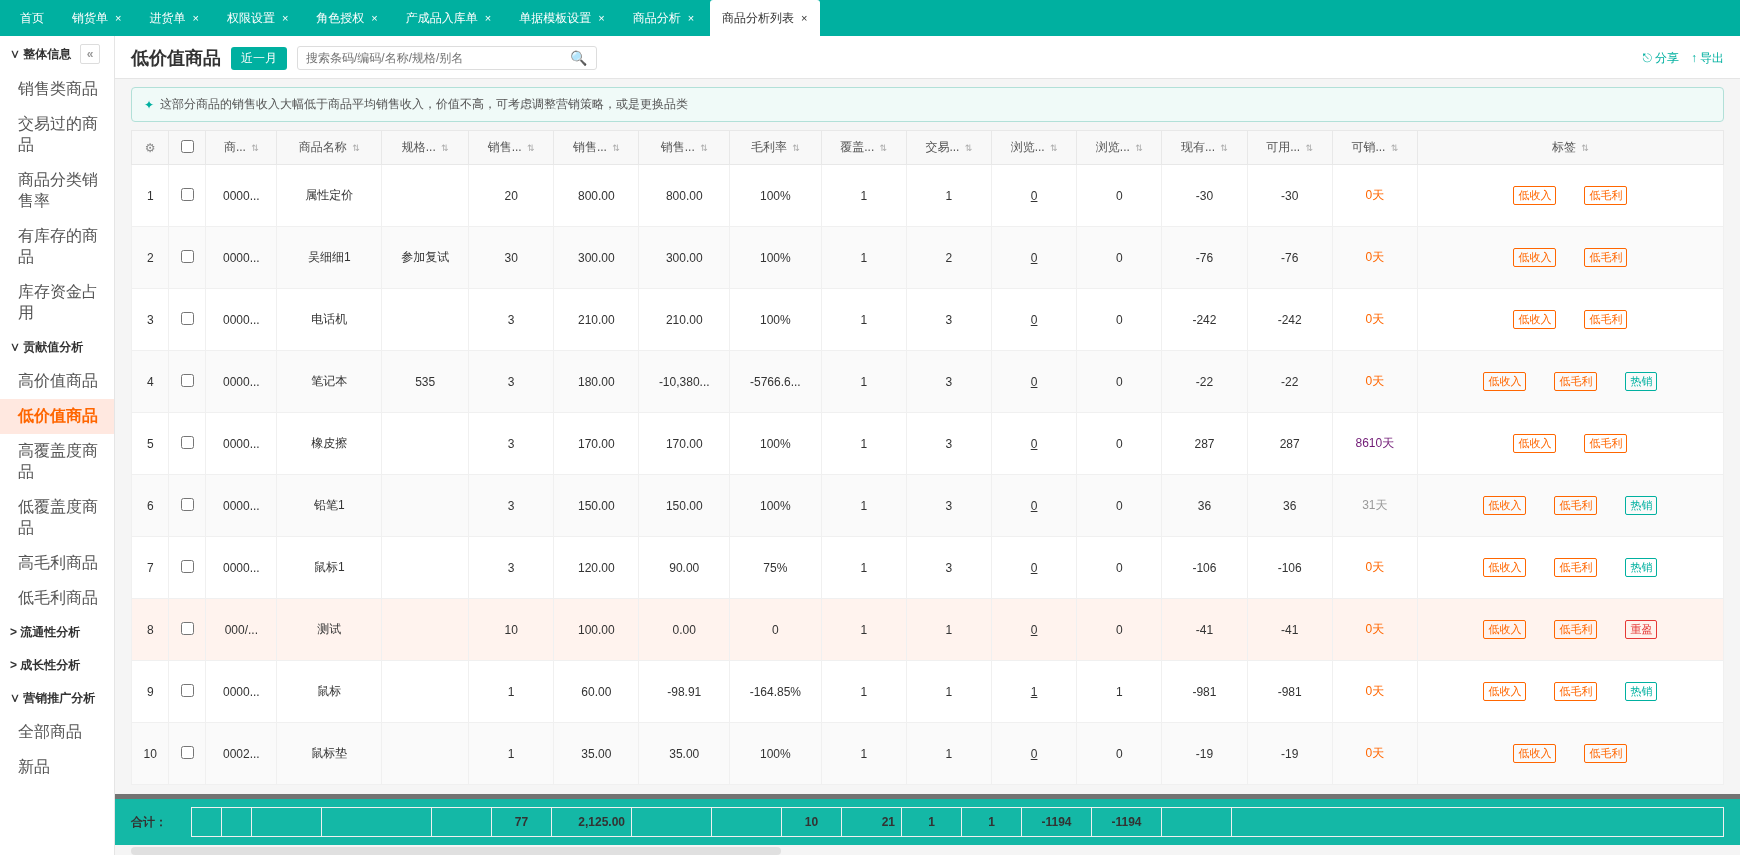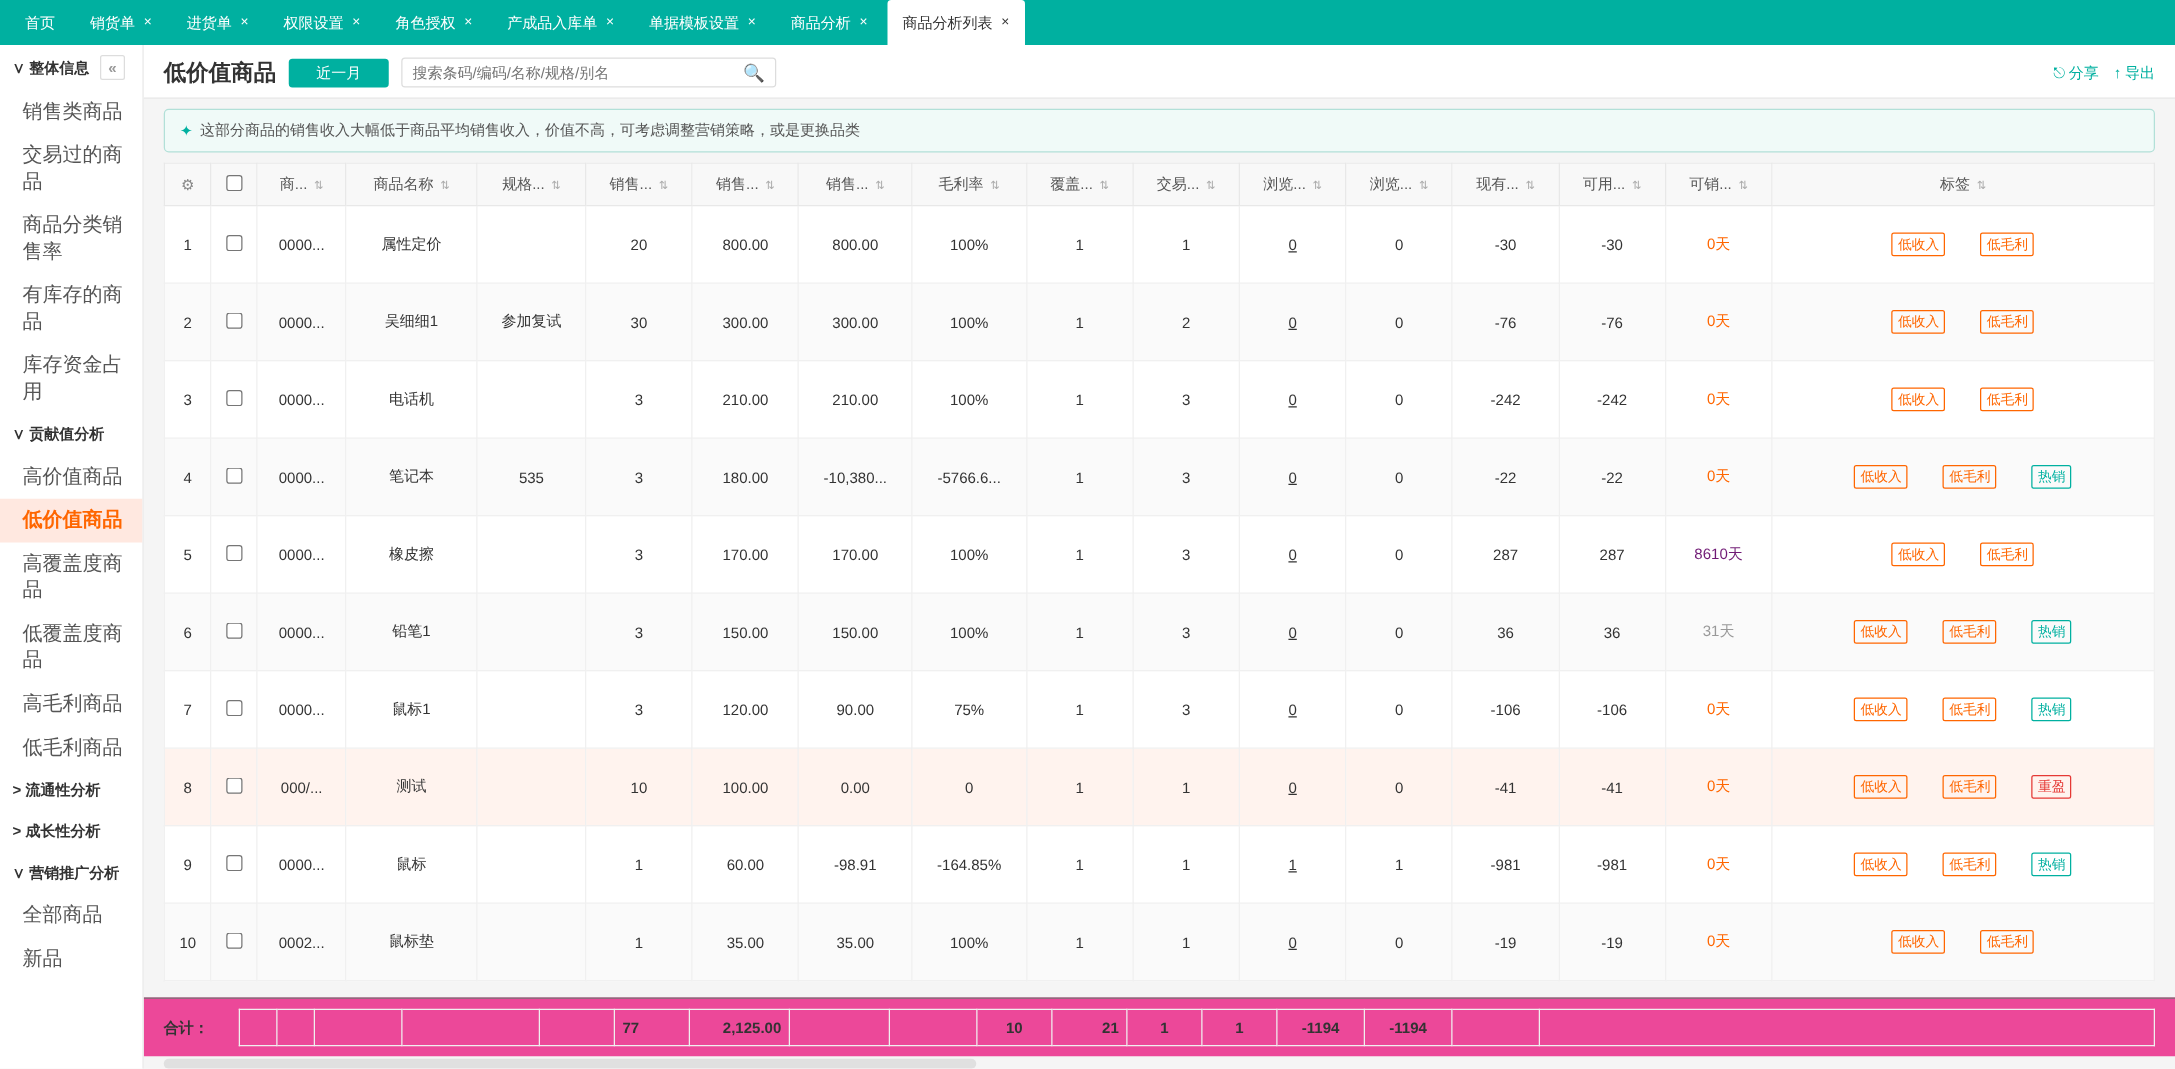--- a/index.html
+++ b/index.html
@@ -82,21 +82,21 @@
     .page-title {
       font-size: 18px;
       font-weight: bold;
       color: #333;
     }
     .filter-btn {
       background: #00b0a0;
       color: #fff;
       border: none;
       border-radius: 3px;
-      padding: 3px 22px;
+      padding: 3px 10px;
       cursor: pointer;
       font-size: 12px;
     }
     .search-box {
       display: flex;
       align-items: center;
       border: 1px solid #ddd;
       border-radius: 3px;
       padding: 3px 8px;
       gap: 5px;
@@ -184,22 +184,22 @@
       margin: 14px;
     }
     .tag-orange { color: #ff6600; border-color: #ff6600; }
     .tag-green { color: #00b0a0; border-color: #00b0a0; }
     .tag-red { color: #e53935; border-color: #e53935; }
 
     .link-underline { text-decoration: underline; color: #333; }
 
     
     .footer-totals {
-      background: #ec4899;
-      border-top: 1px solid #737373;
+      background: #14b8a6;
+      border-top: 5px solid #737373;
       padding: 8px 16px;
       display: flex;
       align-items: center;
       gap: 0;
     }
     .totals-label {
       font-weight: bold;
       color: #333;
       padding-right: 20px;
       min-width: 60px;
@@ -580,21 +580,21 @@
     <div class="footer-totals">
       <span class="totals-label">合计：</span>
       <table style="flex:1; border-collapse:collapse; background:transparent;">
         <tbody>
             <tr>
           <td style="width:30px;"></td>
           <td style="width:30px;"></td>
           <td style="width:70px;"></td>
           <td style="width:110px;"></td>
           <td style="width:60px;"></td>
-          <td style="width:60px; text-align:left; font-weight:bold;">77</td>
+          <td style="width:60px; text-align:center; font-weight:bold;">77</td>
           <td style="width:80px; text-align:right; font-weight:bold;margin-top:36px;">2,125.00</td>
           <td style="width:80px;"></td>
           <td style="width:70px;"></td>
           <td style="width:60px; text-align:center; font-weight:bold;">10</td>
           <td style="width:60px; text-align:right; font-weight:bold;">21</td>
           <td style="width:60px; text-align:center; font-weight:bold;">1</td>
           <td style="width:60px; text-align:center; font-weight:bold;">1</td>
           <td style="width:70px; text-align:center; font-weight:bold;">-1194</td>
           <td style="width:70px; text-align:center; font-weight:bold;">-1194</td>
           <td style="width:70px;"></td>

